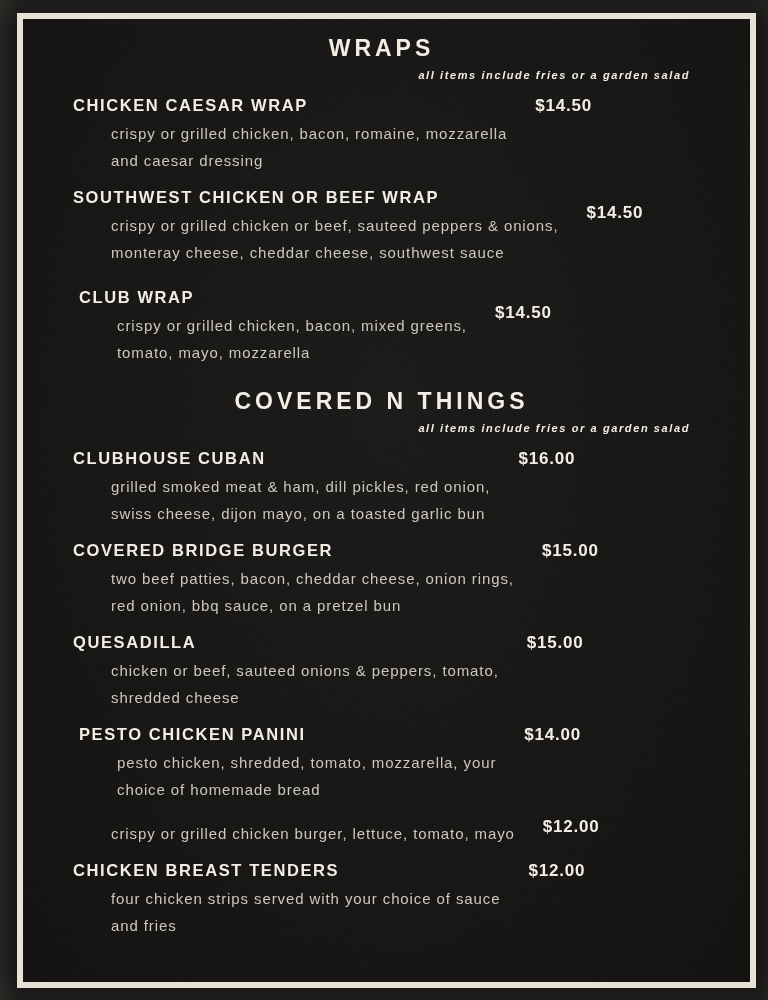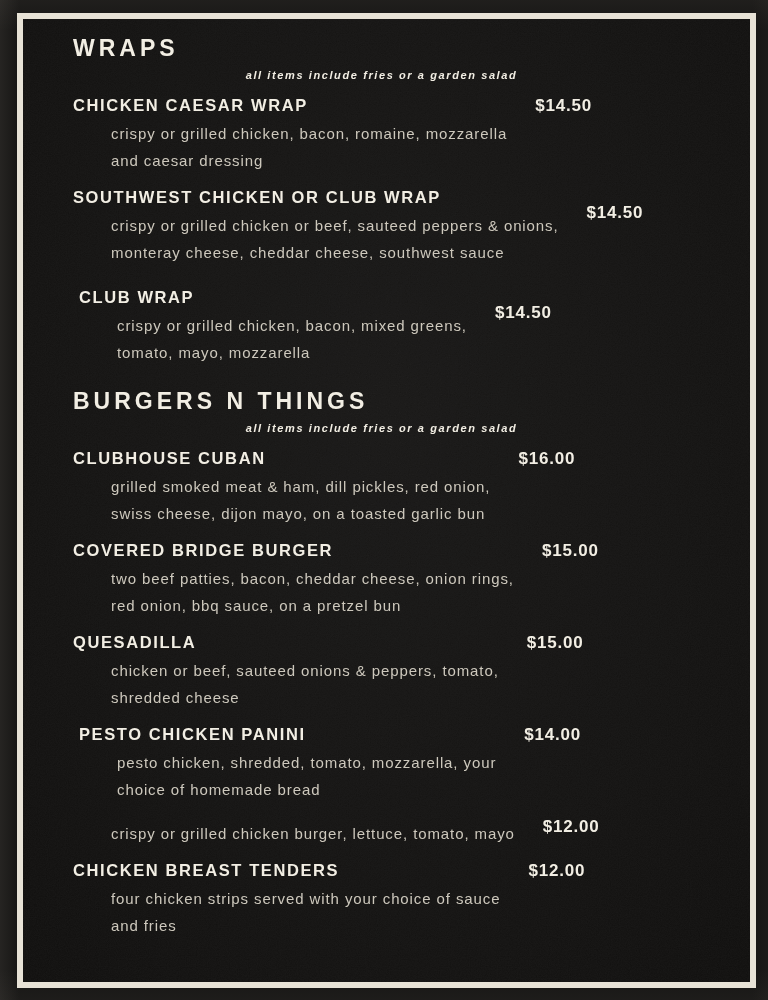--- a/index.html
+++ b/index.html
@@ -27,29 +27,29 @@
     left:17px;top:13px;right:12px;bottom:12px;
     border:6px solid var(--border-cream);
     background:radial-gradient(ellipse at 50% 40%, #181716 0%, var(--bg-inner) 60%, #0f0e0d 100%);
     padding:16px 60px 14px 50px;
     overflow:hidden;
   }
   .noise-overlay{
     position:absolute;inset:0;opacity:0.05;pointer-events:none;mix-blend-mode:screen;
   }
   .section-title{
-    text-align:left;
+    text-align:center;
     color:var(--heading);
     font-size:23px;
     font-weight:bold;
     letter-spacing:4px;
     line-height:26px;
   }
   .section-subtitle{
-    text-align:center;
+    text-align:right;
     color:var(--heading);
     font-size:11px;
     font-weight:bold;
     font-style:italic;
     letter-spacing:1.6px;
     margin-top:7px;
     line-height:14px;
   }
   .menu-section + .menu-section .section-title{margin-top:22px;}
   .menu-item{
@@ -104,39 +104,39 @@
       <div class="item-left">
         <div class="item-name">CHICKEN CAESAR WRAP</div>
         <div class="item-desc">crispy or grilled chicken, bacon, romaine, mozzarella
 and caesar dressing</div>
       </div>
       <div class="item-price">$14.50</div>
     </div>
 
     <div class="menu-item price-mid">
       <div class="item-left">
-        <div class="item-name">SOUTHWEST CHICKEN OR CLUB WRAP</div>
+        <div class="item-name">SOUTHWEST CHICKEN OR BEEF WRAP</div>
         <div class="item-desc">crispy or grilled chicken or beef, sauteed peppers &amp; onions,
 monteray cheese, cheddar cheese, southwest sauce</div>
       </div>
       <div class="item-price">$14.50</div>
     </div>
 
     <div class="menu-item gap-lg price-mid">
       <div class="item-left indent-sm">
         <div class="item-name">CLUB WRAP</div>
         <div class="item-desc">crispy or grilled chicken, bacon, mixed greens,
 tomato, mayo, mozzarella</div>
       </div>
       <div class="item-price">$14.50</div>
     </div>
   </div>
 
   <div class="menu-section">
-    <div class="section-title">BURGERS N THINGS</div>
+    <div class="section-title">COVERED N THINGS</div>
     <div class="section-subtitle">all items include fries or a garden salad</div>
 
     <div class="menu-item">
       <div class="item-left">
         <div class="item-name">CLUBHOUSE CUBAN</div>
         <div class="item-desc">grilled smoked meat &amp; ham, dill pickles, red onion,
 swiss cheese, dijon mayo, on a toasted garlic bun</div>
       </div>
       <div class="item-price">$16.00</div>
     </div>

